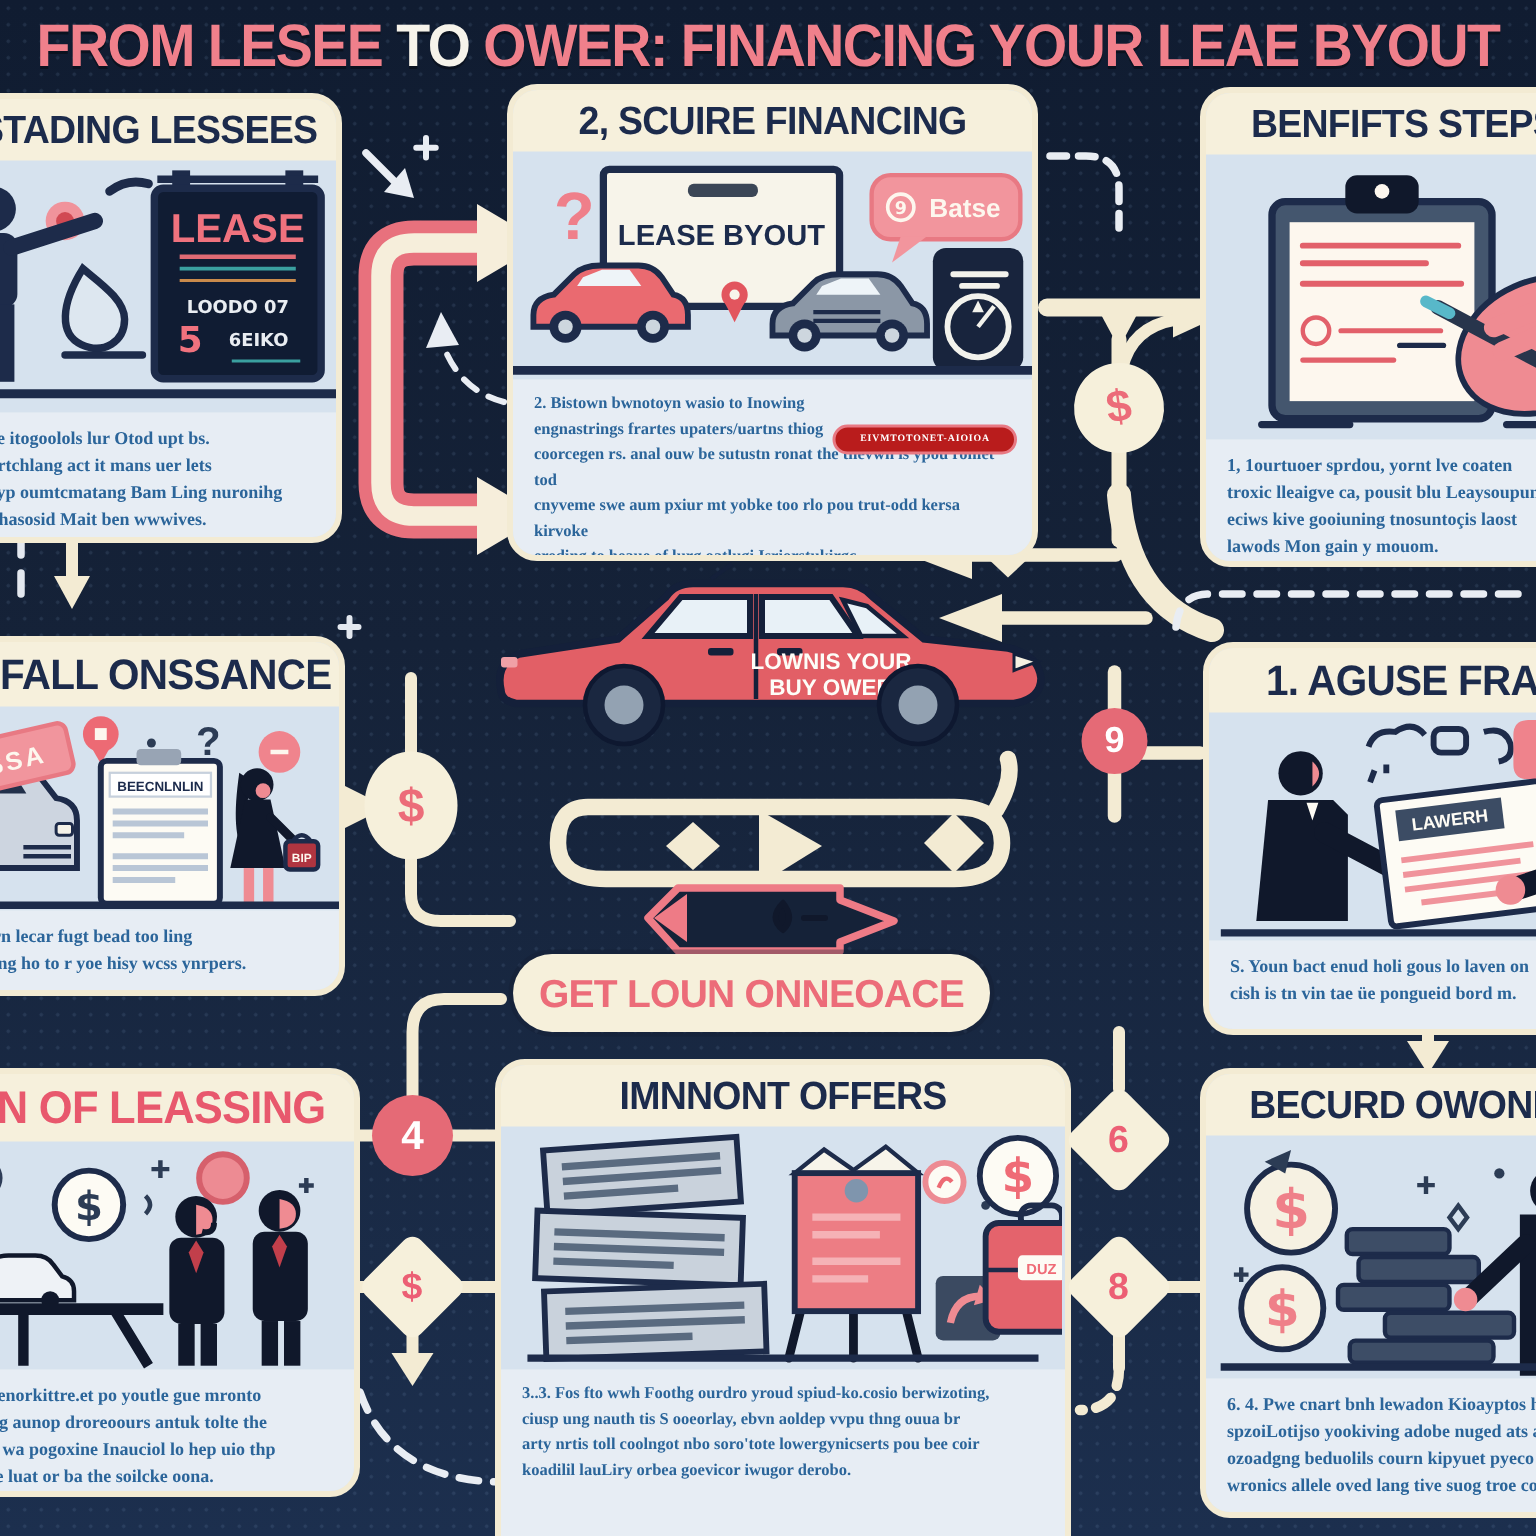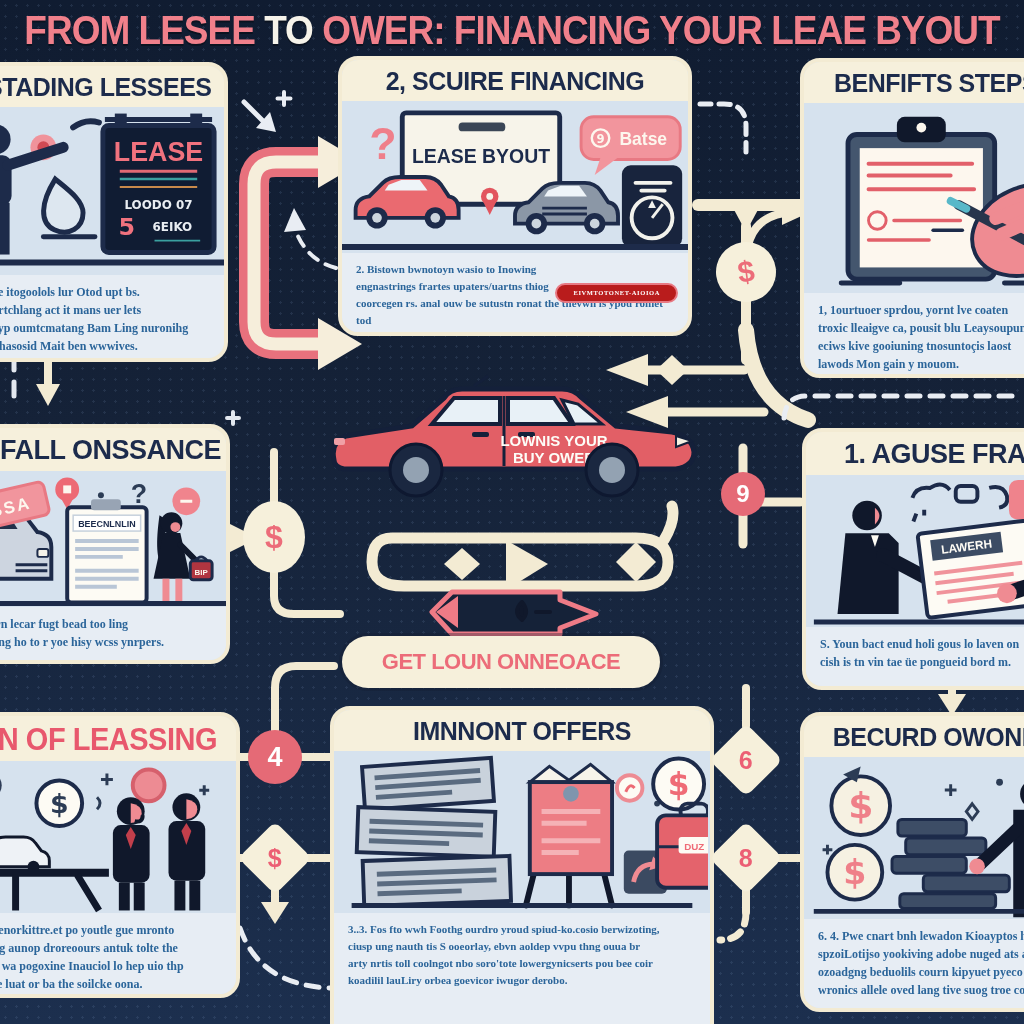--- a/index.html
+++ b/index.html
@@ -25,21 +25,21 @@
   .panel-illus svg{display:block;}
   .panel-text{flex:1;padding:8px 14px;font-family:Liberation Serif, serif;font-weight:700;
     font-size:12px;line-height:1.5;color:#2b659a;white-space:pre-line;background:#e7edf4;position:relative;}
   .panel-text.small{font-size:11px;line-height:1.55;}
 
   .badge-pill{position:absolute;right:10px;top:30px;background:#b91c1c;border:2px solid #e87983;
     color:#fff;font-size:6.5px;font-weight:700;letter-spacing:.6px;padding:3px 16px;border-radius:10px;}
 
   .pill-banner{position:absolute;left:342px;top:636px;width:318px;height:52px;background:#f6f0db;
     border-radius:28px;display:flex;align-items:center;justify-content:center;
-    font-weight:900;font-size:22px;color:#ec6c79;letter-spacing:-0.5px;box-shadow:0 0 0 3px rgba(20,30,50,.35);}
+    font-weight:900;font-size:26px;color:#ec6c79;letter-spacing:-0.5px;box-shadow:0 0 0 3px rgba(20,30,50,.35);}
 
   .badge-circle{position:absolute;border-radius:50%;background:#e56a76;color:#fff;
     display:flex;align-items:center;justify-content:center;font-weight:800;}
   .badge-n4{left:248px;top:730px;width:54px;height:54px;font-size:27px;}
   .badge-n9{left:721px;top:472px;width:44px;height:44px;font-size:24px;}
 
   .ellipse-dollar{position:absolute;left:243px;top:501px;width:62px;height:72px;border-radius:50%;
     background:#f6f0db;color:#ec6c79;display:flex;align-items:center;justify-content:center;
     font-weight:800;font-size:32px;}
   .circle-dollar{position:absolute;left:716px;top:242px;width:60px;height:60px;border-radius:50%;
@@ -190,21 +190,21 @@
         </g>
         <path d="M0,156 H270" stroke="#1d2b4a" stroke-width="6"></path>
       </svg>
     </div>
     <div class="panel-text">ostupe itogoolols lur Otod upt bs.
 en burtchlang act it mans uer lets
 n aliryp oumtcmatang Bam Ling nuronihg
 wnd thasosid Mait ben wwwives.</div>
   </section>
 
-  <section class="panel" style="left:338px;top:56px;width:354px;height:280px;">
+  <section class="panel" style="left:338px;top:56px;width:354px;height:318px;">
     <div class="panel-header">2, SCUIRE FINANCING</div>
     <div class="panel-illus" style="height:152px;">
       <svg viewBox="0 0 356 152" width="346" height="152">
         <text x="28" y="58" font-size="46" font-weight="800" fill="#ef7f8a" font-family="Liberation Sans,sans-serif">?</text>
         <g>
           <rect x="62" y="10" width="162" height="94" rx="4" fill="#f7f4ea" stroke="#1d2b4a" stroke-width="5"></rect>
           <rect x="120" y="20" width="48" height="9" rx="4" fill="#3b4656"></rect>
           <text x="143" y="62" text-anchor="middle" font-size="20" font-weight="800" fill="#1c2b4c" font-family="Liberation Sans,sans-serif">LEASE BYOUT</text>
         </g>
         <g>

